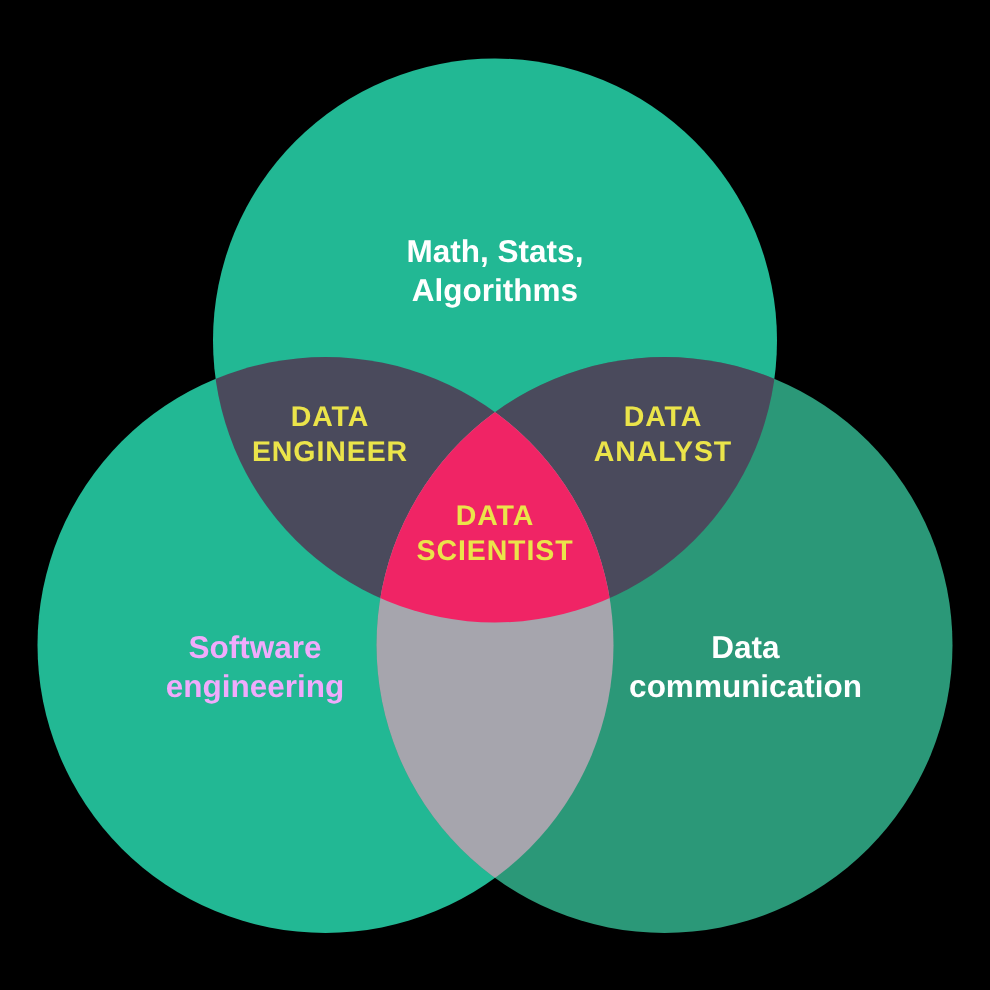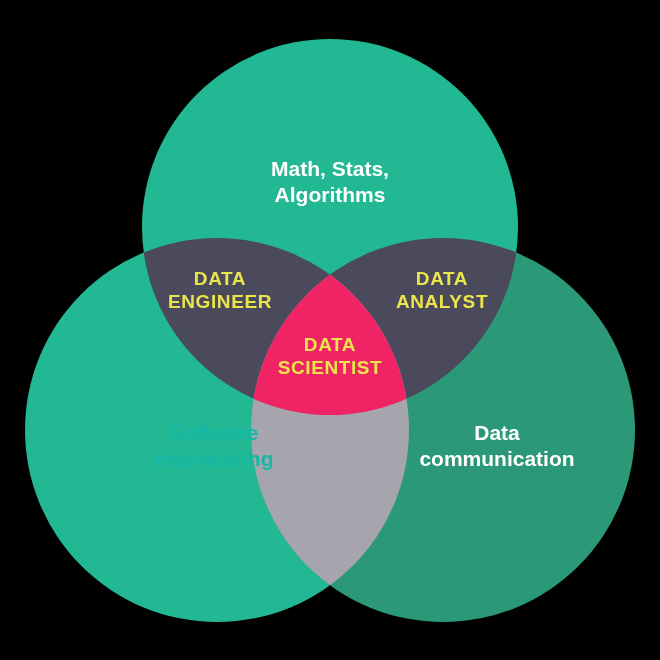--- a/index.html
+++ b/index.html
@@ -84,21 +84,21 @@
     <g clip-path="url(#clipTop)">
       <g clip-path="url(#clipLeft)">
         <circle cx="443" cy="430" r="192" fill="#f02465"></circle>
       </g>
     </g>
   </svg>
 
   <div class="label label-circle label-top" style="color: rgb(255, 255, 255);">Math, Stats,
 Algorithms</div>
 
-  <div class="label label-circle label-software" style="color: #14b8a6; margin-left: 44px;">Software
+  <div class="label label-circle label-software" style="color: #f0abfc;">Software
 engineering</div>
 
   <div class="label label-circle label-comm" style="color: rgb(255, 255, 255);">Data
 communication</div>
 
   <div class="label label-overlap label-engineer" style="color: rgb(235, 228, 74);">DATA
 ENGINEER</div>
 
   <div class="label label-overlap label-analyst" style="color: rgb(235, 228, 74);">DATA
 ANALYST</div>

